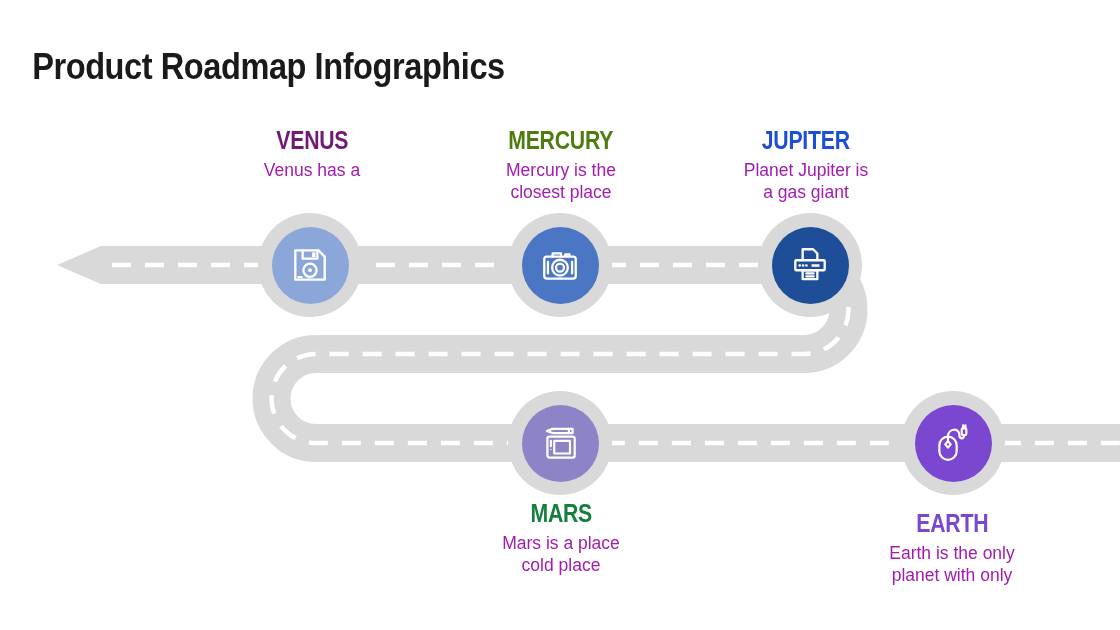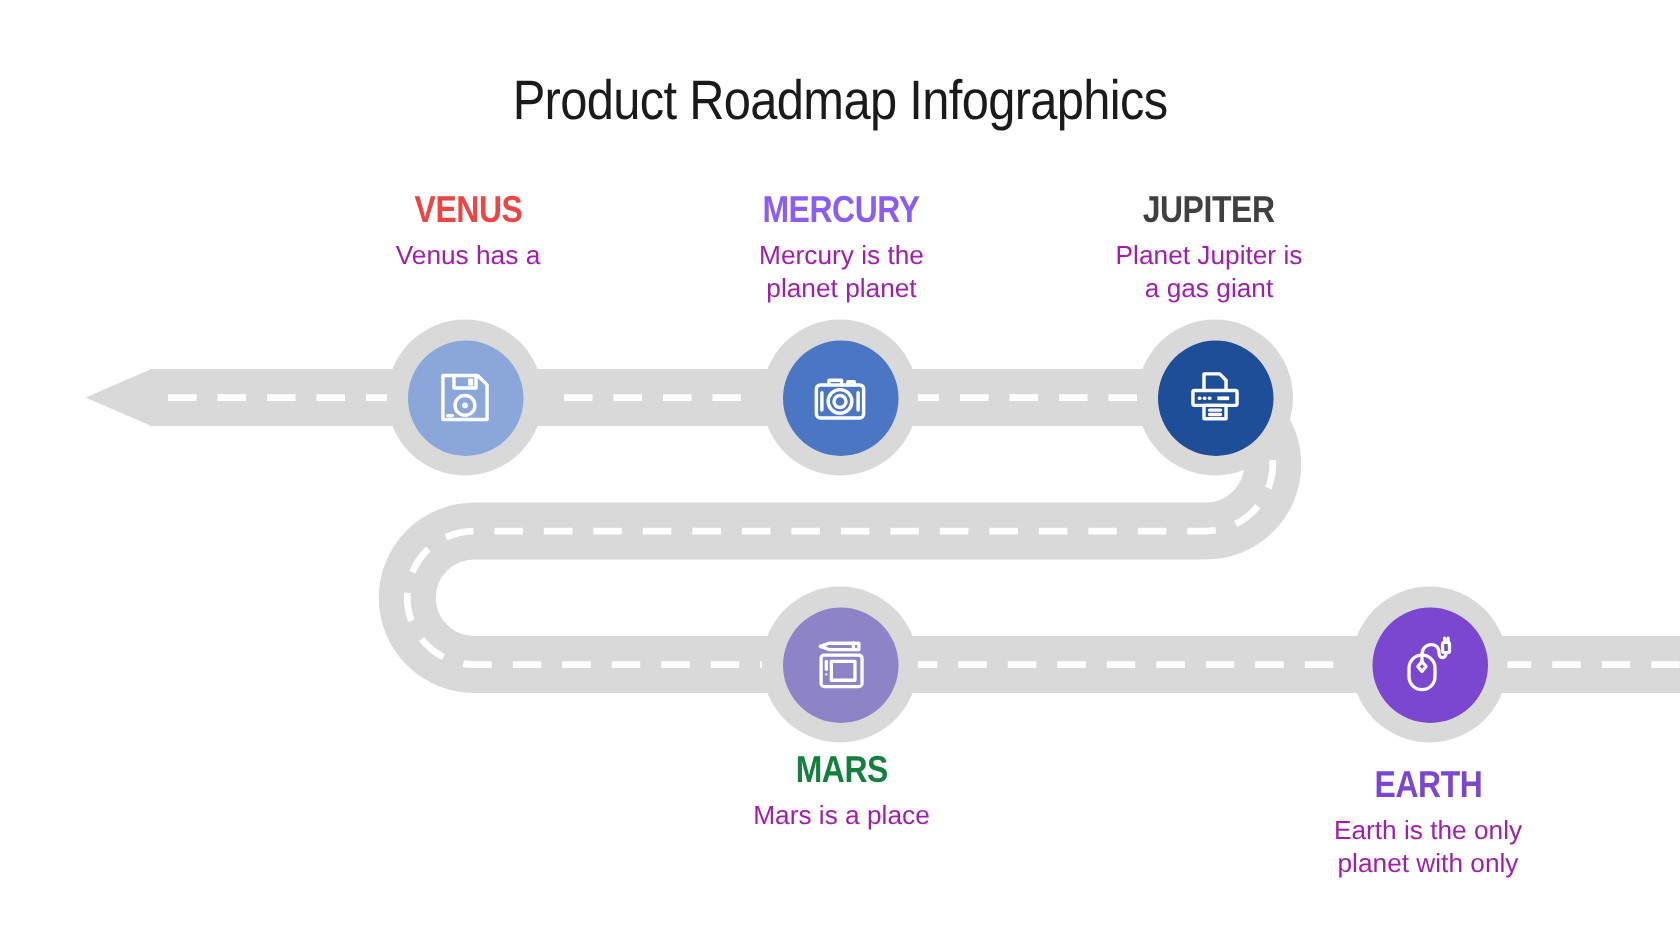--- a/index.html
+++ b/index.html
@@ -5,22 +5,22 @@
   html,body{margin:0;padding:0;}
   body{
     width:1120px;height:630px;position:relative;overflow:hidden;
     background:#ffffff;
     font-family:"Liberation Sans", sans-serif;
   }
   .canvas{position:absolute;inset:0;}
   
   .title{
     position:absolute;top:46px;left:0;width:1120px;
-    text-align:center;
-    font-size:37px;font-weight:400;color:#1a1a1a;
+    text-align:left;
+    font-size:37px;font-weight:700;color:#1a1a1a;
     letter-spacing:-0.5px;
   }
   .title .condense{display:inline-block;transform:scaleX(0.88);transform-origin:center;}
   
   .road-svg{position:absolute;left:0;top:0;z-index:1;}
   
   .stop{
     position:absolute;width:104px;height:104px;border-radius:50%;
     background:#d9d9d9;display:flex;align-items:center;justify-content:center;
     z-index:2;
@@ -53,40 +53,40 @@
     <path d="M100 265 H804 A44.5 44.5 0 0 1 804 354 H316 A44.5 44.5 0 0 0 316 443 H1120" fill="none" stroke="#d9d9d9" stroke-width="38"></path>
     <polygon points="101,246 57,265 101,284" fill="#d9d9d9"></polygon>
     <path d="M112 265 H804 A44.5 44.5 0 0 1 804 354 H316 A44.5 44.5 0 0 0 316 443 H1120" fill="none" stroke="#ffffff" stroke-width="4.5" stroke-dasharray="19 14"></path>
   </svg>
 
   <div class="title">
     <span class="condense">Product Roadmap Infographics</span>
   </div>
 
   <div class="mtext" style="left:202px;top:127px;">
-    <div class="mlabel" style="color: #ef4444;">
+    <div class="mlabel" style="color: #701a75;">
       <span class="condense">VENUS</span>
     </div>
     <div class="mdesc">
       <div>Venus has a</div>
     </div>
   </div>
 
   <div class="mtext" style="left:451px;top:127px;">
-    <div class="mlabel" style="color: #8b5cf6;">
+    <div class="mlabel" style="color: #4d7c0f;">
       <span class="condense">MERCURY</span>
     </div>
     <div class="mdesc">
       <div>Mercury is the</div>
-      <div>planet planet</div>
+      <div>closest place</div>
     </div>
   </div>
 
   <div class="mtext" style="left:696px;top:127px;">
-    <div class="mlabel" style="color: #404040;">
+    <div class="mlabel" style="color: #1d4ed8;">
       <span class="condense">JUPITER</span>
     </div>
     <div class="mdesc">
       <div>Planet Jupiter is</div>
       <div>a gas giant</div>
     </div>
   </div>
 
   <div class="stop" style="left:258px;top:213px;">
     <div class="disc" style="background: rgb(139, 167, 217);">
@@ -153,20 +153,21 @@
       </svg>
     </div>
   </div>
 
   <div class="mtext" style="left:451px;top:500px;">
     <div class="mlabel" style="color: #15803d;">
       <span class="condense">MARS</span>
     </div>
     <div class="mdesc">
       <div>Mars is a place</div>
+      <div>cold place</div>
     </div>
   </div>
 
   <div class="mtext" style="left:842px;top:500px;margin-top:10px;">
     <div class="mlabel" style="color: rgb(123, 70, 208);">
       <span class="condense">EARTH</span>
     </div>
     <div class="mdesc">
       <div>Earth is the only</div>
       <div>planet with only</div>

